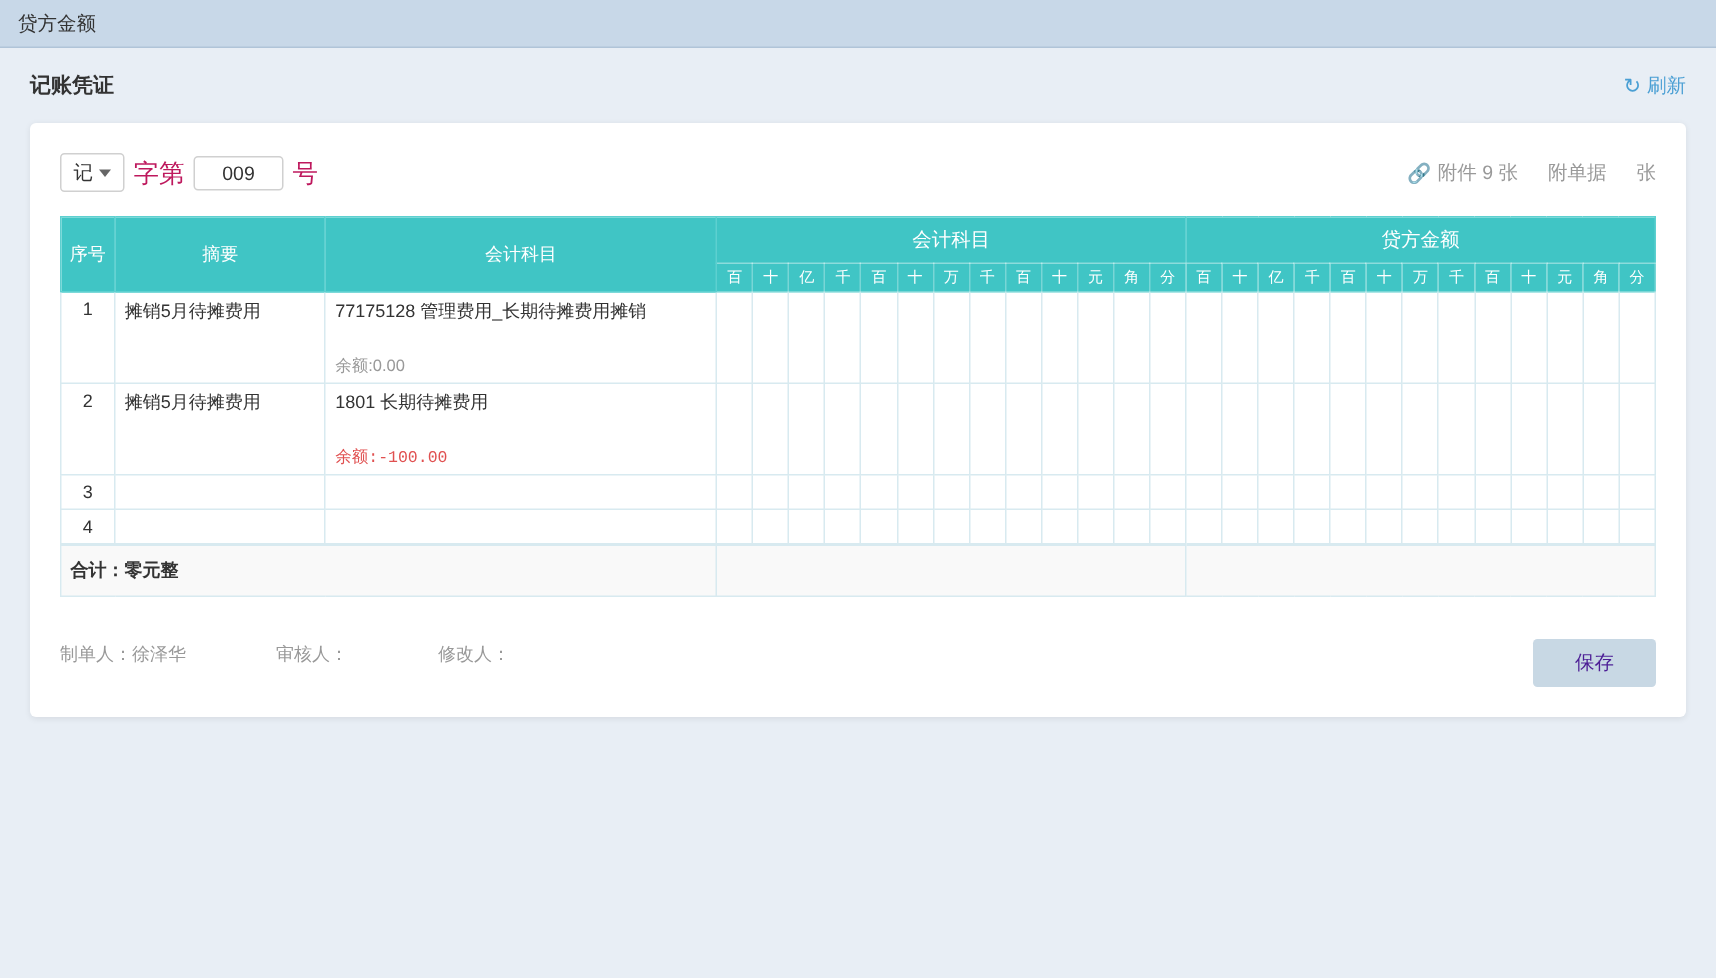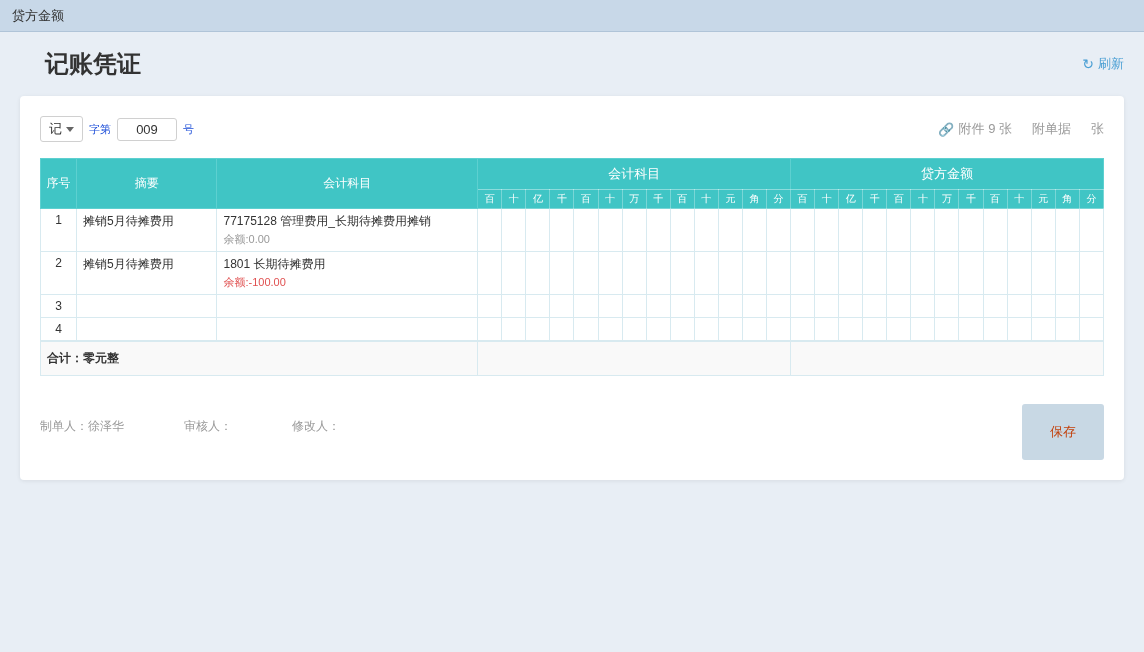--- a/index.html
+++ b/index.html
@@ -27,24 +27,23 @@
       height: calc(652px - 32px);
       overflow: auto;
     }
     .page-header {
       display: flex;
       justify-content: space-between;
       align-items: center;
       margin-bottom: 16px;
     }
     .page-title {
-      font-size: 24px;
+      font-size: 14px;
       font-weight: bold;
       color: #333;
-      margin-left: 25px;
     }
     .refresh-btn {
       display: flex;
       align-items: center;
       gap: 4px;
       color: #4a9fd4;
       cursor: pointer;
       font-size: 13px;
       background: none;
       border: none;
@@ -60,22 +59,22 @@
       align-items: center;
       gap: 16px;
       margin-bottom: 16px;
     }
     .form-group {
       display: flex;
       align-items: center;
       gap: 6px;
     }
     .form-label {
-      color: #1d4ed8;
-      font-size: 11px;
+      color: #be185d;
+      font-size: 17px;
     }
     .voucher-type-btn {
       display: flex;
       align-items: center;
       gap: 2px;
       border: 1px solid #d0d0d0;
       background: #fff;
       padding: 3px 8px;
       border-radius: 3px;
       cursor: pointer;
@@ -155,46 +154,47 @@
     .row-num {
       text-align: center;
       color: #666;
     }
     .account-code {
       color: #333;
     }
     .balance-text {
       color: #999;
       font-size: 11px;
-      margin-top: 2px;
+      margin-top: 20px;
     }
     .balance-negative {
       color: #e05050;
+      font-family: Liberation Mono, monospace;
     }
     .total-row td {
       background: #f9f9f9;
       font-weight: bold;
       padding: 8px 6px;
       border-top: 2px solid #d8eaf0;
     }
     .footer-row {
       display: flex;
       align-items: center;
       gap: 60px;
       padding-top: 16px;
       color: #999;
       font-size: 12px;
     }
     .save-btn {
       float: right;
       background: #c8d8e4;
-      color: #c2410c;
+      color: #4c1d95;
       border: none;
       border-radius: 3px;
-      padding: 19px 28px;
+      padding: 7px 28px;
       font-size: 13px;
       cursor: pointer;
     }
     .footer-actions {
       display: flex;
       justify-content: flex-end;
       padding-top: 12px;
     }
     
     .amount-th-group {

